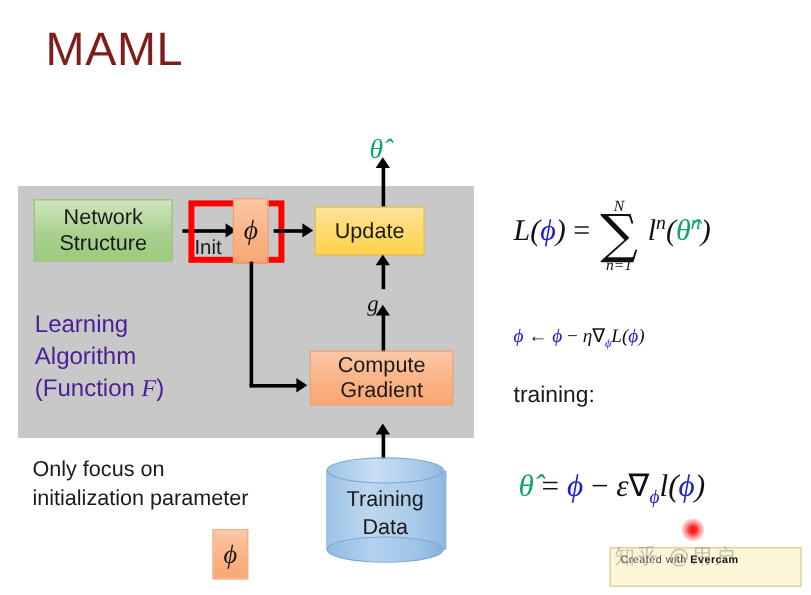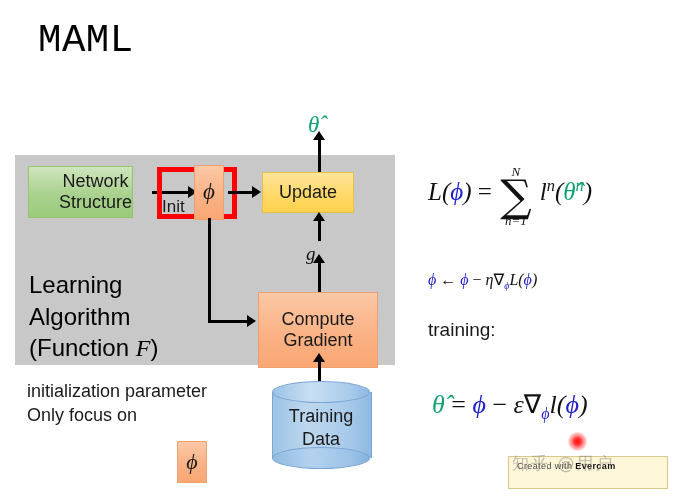--- a/index.html
+++ b/index.html
@@ -8,56 +8,55 @@
     background:#ffffff;
     font-family:"Liberation Sans", sans-serif;
     overflow:hidden;
     position:relative;
   }
   .slide{position:absolute;inset:0;}
 
   
   .title{
     position:absolute;left:38px;top:22px;
-    font-size:39px;font-weight:400;color:#000000;
-    letter-spacing:0.5px;line-height:1;font-family:Liberation Mono, monospace;
+    font-size:39px;font-weight:400;color:#7f1d1d;
+    letter-spacing:0.5px;line-height:1;
   }
 
   
   .gray-panel{
     position:absolute;left:15px;top:155px;width:380px;height:210px;
     background:#c8c8c8;
   }
   .la-text{
-    position:absolute;left:29px;top:269px;
-    font-size:24px;color:#000000;line-height:1.32;
+    position:absolute;left:29px;top:258px;
+    font-size:20px;color:#4c1d95;line-height:1.32;
   }
   .la-text .fn-italic{font-family:"Liberation Serif", serif;font-style:italic;}
 
   
   .box{
     position:absolute;
     display:flex;align-items:center;justify-content:center;
     text-align:center;line-height:1.15;
     font-size:18px;color:#1a1a1a;
     box-sizing:border-box;
   }
   .box-green{
-    left:28px;top:166px;width:105px;height:52px;
+    left:28px;top:166px;width:116px;height:52px;
     background:linear-gradient(180deg,#cfe5bd 0%,#a9d18e 55%,#9ccb7c 100%);
     border:1px solid #94c46f;
-    justify-content:flex-end;
   }
   .box-yellow{
     left:262px;top:172px;width:92px;height:41px;
     background:linear-gradient(180deg,#ffe49a 0%,#ffd866 60%,#ffd24d 100%);
     border:1px solid #e8bd4a;
   }
   .box-orange{
-    left:258px;top:292px;width:120px;height:76px;
+    left:258px;top:292px;width:120px;height:46px;
     background:linear-gradient(180deg,#fbc8a6 0%,#fab183 60%,#f9a773 100%);
     border:1px solid #eda070;
   }
   .box-phi{
     left:194px;top:165px;width:30px;height:55px;
     background:linear-gradient(180deg,#fbc8a6 0%,#fab183 60%,#f9a773 100%);
     border:1px solid #eda070;
     font-family:"Liberation Serif", serif;font-style:italic;font-size:23px;
   }
   .box-phi-small{
@@ -235,22 +234,22 @@
     <div class="cyl-body"></div>
     <div class="cyl-bot"></div>
     <div class="cyl-top"></div>
     <div class="cyl-label">
       <div>Training</div>
       <div>Data</div>
     </div>
   </div>
 
   <div class="note">
+    <div>Only focus on</div>
     <div>initialization parameter</div>
-    <div>Only focus on</div>
   </div>
   <div class="box box-phi-small">ϕ</div>
 
   <div class="math eq1">
     <span class="it">L</span><span class="it">(</span><span class="it blue">ϕ</span><span class="it">)</span>
     <span>=</span>
     <span class="sum-wrap">
       <span class="sum-top">N</span>
       <span class="sum-sign">∑</span>
       <span class="sum-bot">n=1</span>

